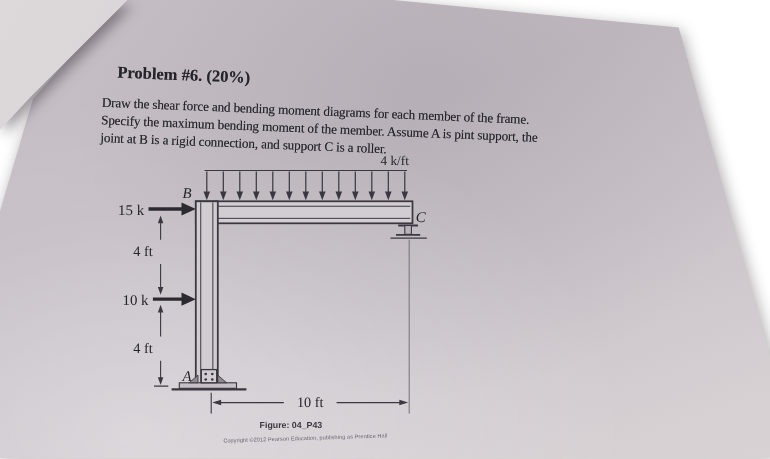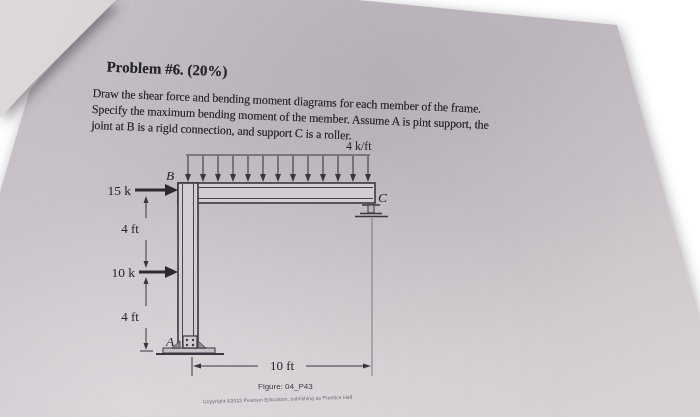--- a/index.html
+++ b/index.html
@@ -30,21 +30,21 @@
   .textblock{
     position:absolute;left:94px;top:58px;width:520px;
     transform:rotate(2.3deg);transform-origin:0 0;
     color:#26242b;text-shadow:0 0 .5px rgba(40,38,48,.55);
   }
   .textblock h1{margin:0 0 11px 13px;font-size:15px;line-height:16px;font-weight:bold;}
   .textblock .bodyline{font-size:12px;line-height:16px;letter-spacing:-.15px;}
   .figsvg{position:absolute;left:0;top:0;width:700px;height:417px;}
   .caption{
     position:absolute;left:236px;top:382px;
-    font-family:"Liberation Sans",sans-serif;font-size:8px;font-weight:normal;color:#3b3840;margin-left:22px;
+    font-family:"Liberation Sans",sans-serif;font-size:8px;font-weight:bold;color:#3b3840;
   }
   .copyright{
     position:absolute;left:203px;top:396px;
     transform:rotate(-1.8deg);
     font-family:"Liberation Sans",sans-serif;font-size:5px;color:#6a6570;letter-spacing:.1px;
   }
 </style>
 </head>
 <body>
 

